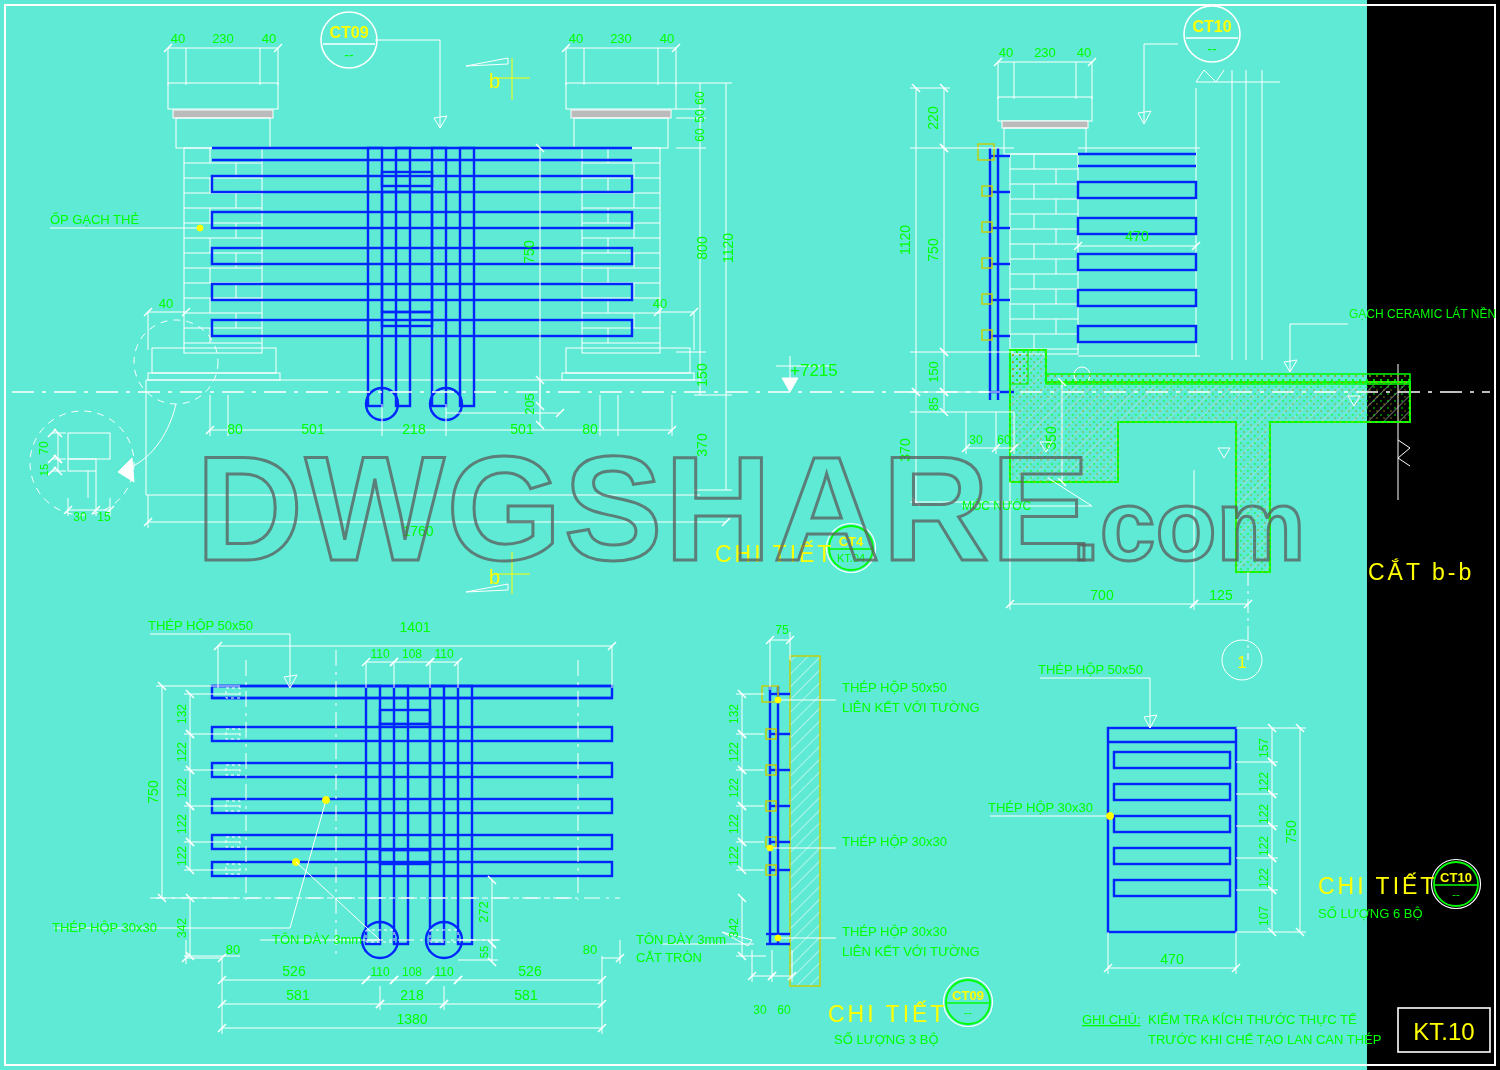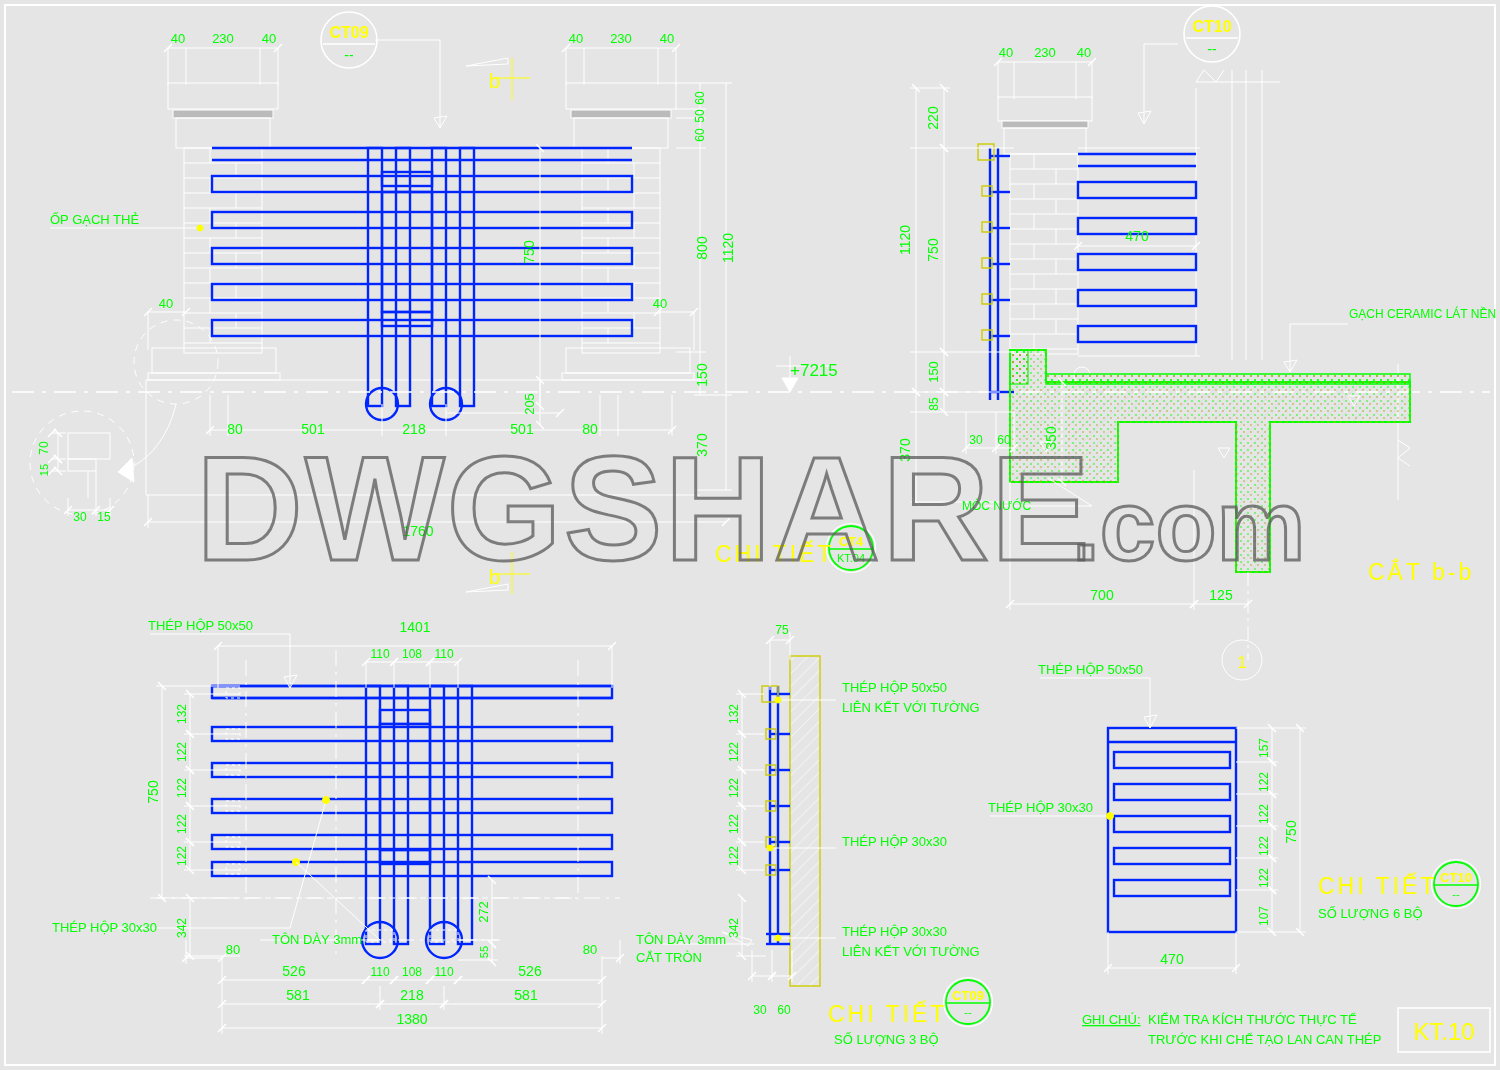--- a/index.html
+++ b/index.html
@@ -1,17 +1,17 @@
 <!DOCTYPE html>
 <html><head>
 <meta charset="utf-8">
 <style>
   html,body{margin:0;padding:0;background:#000;}
   body{width:1500px;height:1070px;overflow:hidden;font-family:"Liberation Sans",sans-serif;}
-  #sheet{position:relative;width:1500px;height:1070px;background:#e5e5e5;}
+  #sheet{position:relative;width:1367px;height:1070px;background:#5eead4;}
   svg{position:absolute;left:0;top:0;}
   .wm{position:absolute;left:0;top:0;width:1500px;height:1070px;pointer-events:none;}
   .wmtext{font-family:"Liberation Sans",sans-serif;font-weight:bold;font-size:148px;
     fill:none;stroke:#5a5a5a;stroke-width:3;opacity:.75;letter-spacing:2px;}
   .wmtext2{font-family:"Liberation Sans",sans-serif;font-weight:bold;font-size:100px;
     fill:none;stroke:#5a5a5a;stroke-width:3;opacity:.75;}
 </style>
 </head>
 <body>
 

